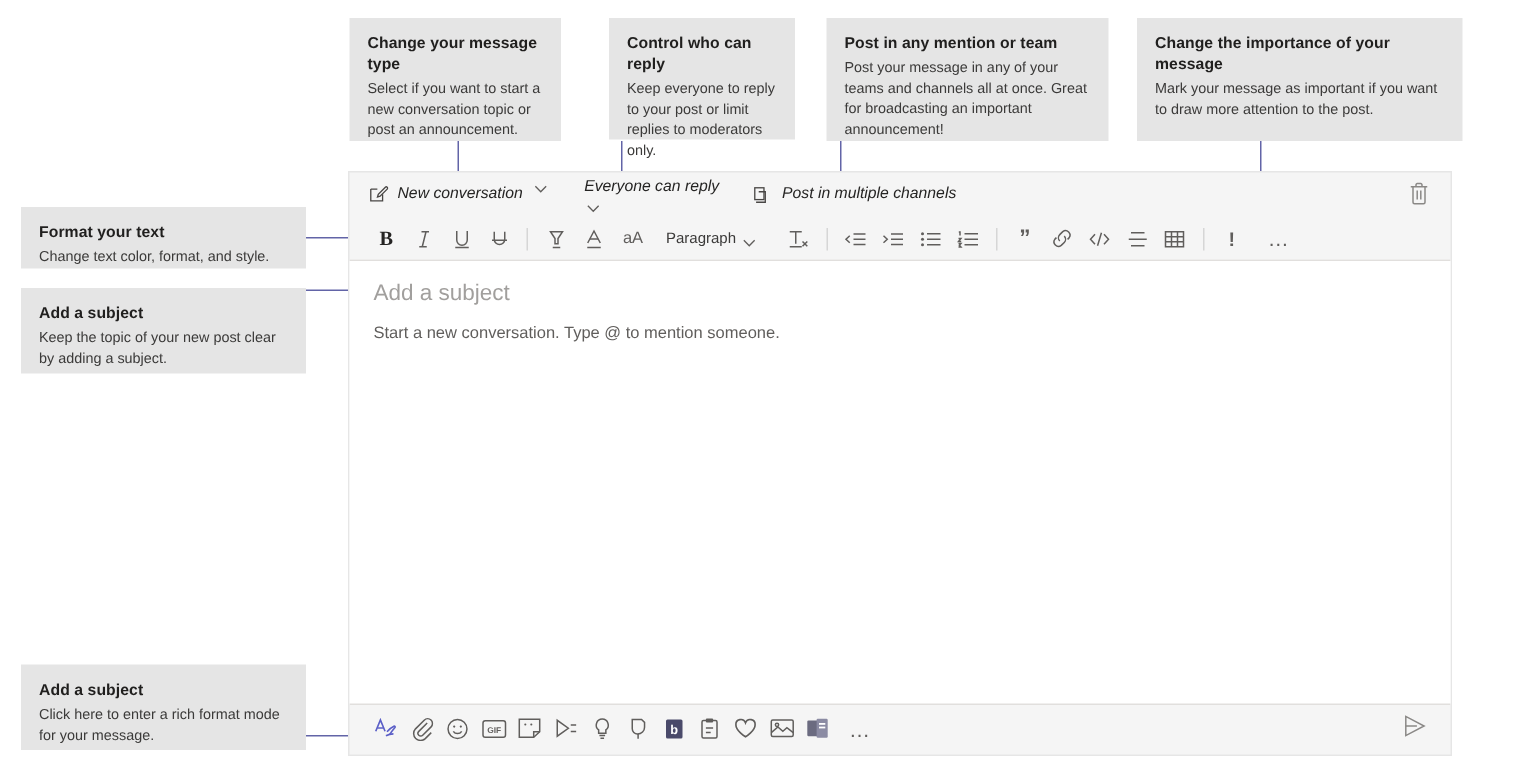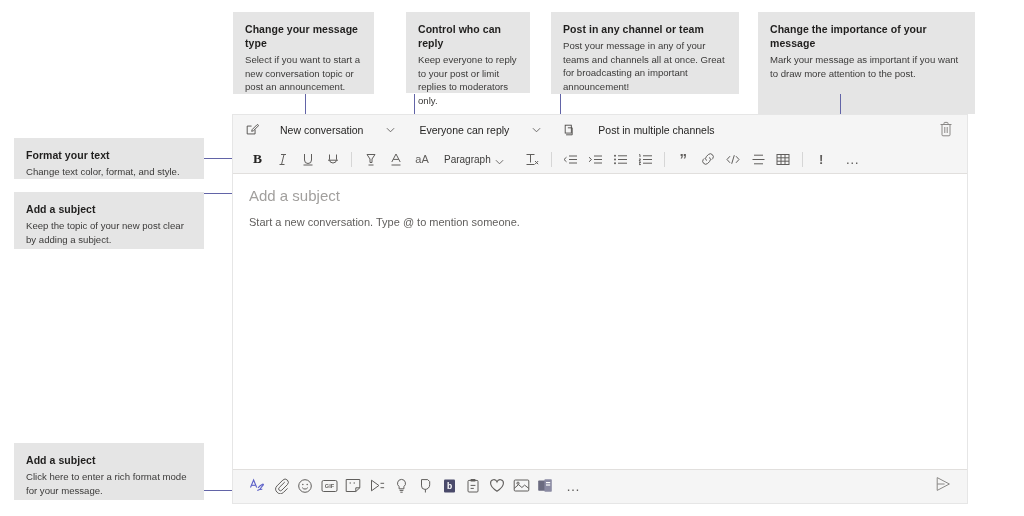--- a/index.html
+++ b/index.html
@@ -49,25 +49,26 @@
     border:1px solid #e6e6e6;
     box-sizing:border-box;
   }
   .compose-top{
     position:relative;
     height:30px;
     display:flex;align-items:center;
     padding:0 10px 0 12px;
   }
   .top-item{
-    display:flex;align-items:center;gap:21px;
+    display:flex;align-items:flex-start;gap:6px;
     font-size:10.5px;color:#252423;
     margin-right:24px;
     white-space:nowrap;
     cursor:pointer;
+    font-style:italic;
   }
   .top-item .chev{font-size:9px;color:#605e5c;margin-left:2px;}
   .trash{position:absolute;right:14px;top:6px;cursor:pointer;}
 
   .fmtbar{
     height:28px;
     display:flex;align-items:center;
     padding:0 12px;
     gap:0px;
   }
@@ -131,25 +132,25 @@
     <p class="c-title">Change your message type</p>
     <p class="c-body">Select if you want to start a new conversation topic or post an announcement.</p>
   </div>
 
   <div class="callout" style="left:406px;top:12px;width:124px;height:81px;">
     <p class="c-title">Control who can reply</p>
     <p class="c-body">Keep everyone to reply to your post or limit replies to moderators only.</p>
   </div>
 
   <div class="callout" style="left:551px;top:12px;width:188px;height:82px;">
-    <p class="c-title">Post in any channel or team</p>
+    <p class="c-title">Post in any mention or team</p>
     <p class="c-body">Post your message in any of your teams and channels all at once. Great for broadcasting an important announcement!</p>
   </div>
 
-  <div class="callout" style="left:758px;top:12px;width:217px;height:102px;">
+  <div class="callout" style="left:758px;top:12px;width:217px;height:82px;">
     <p class="c-title">Change the importance of your message</p>
     <p class="c-body">Mark your message as important if you want to draw more attention to the post.</p>
   </div>
 
   <div class="vline" style="left:305px;top:94px;height:31px;"></div>
   <div class="dot" style="left:302px;top:122px;"></div>
 
   <div class="vline" style="left:414px;top:94px;height:31px;"></div>
   <div class="dot" style="left:411px;top:122px;"></div>
 
@@ -192,21 +193,21 @@
           </svg>
         </span>
         <span>New conversation</span>
         <span class="chev">
           <svg width="9" height="6" viewBox="0 0 10 6" fill="none" stroke="#605e5c" stroke-width="1">
               <path d="M1 1l4 4 4-4"></path>
             </svg>
         </span>
       </div>
 
-      <div class="top-item" style="margin-right:22px;">
+      <div class="top-item" style="margin-right:22px;flex-direction:column;">
         <span>Everyone can reply</span>
         <span class="chev">
           <svg width="9" height="6" viewBox="0 0 10 6" fill="none" stroke="#605e5c" stroke-width="1">
               <path d="M1 1l4 4 4-4"></path>
             </svg>
         </span>
       </div>
 
       <div class="top-item">
         <span>

